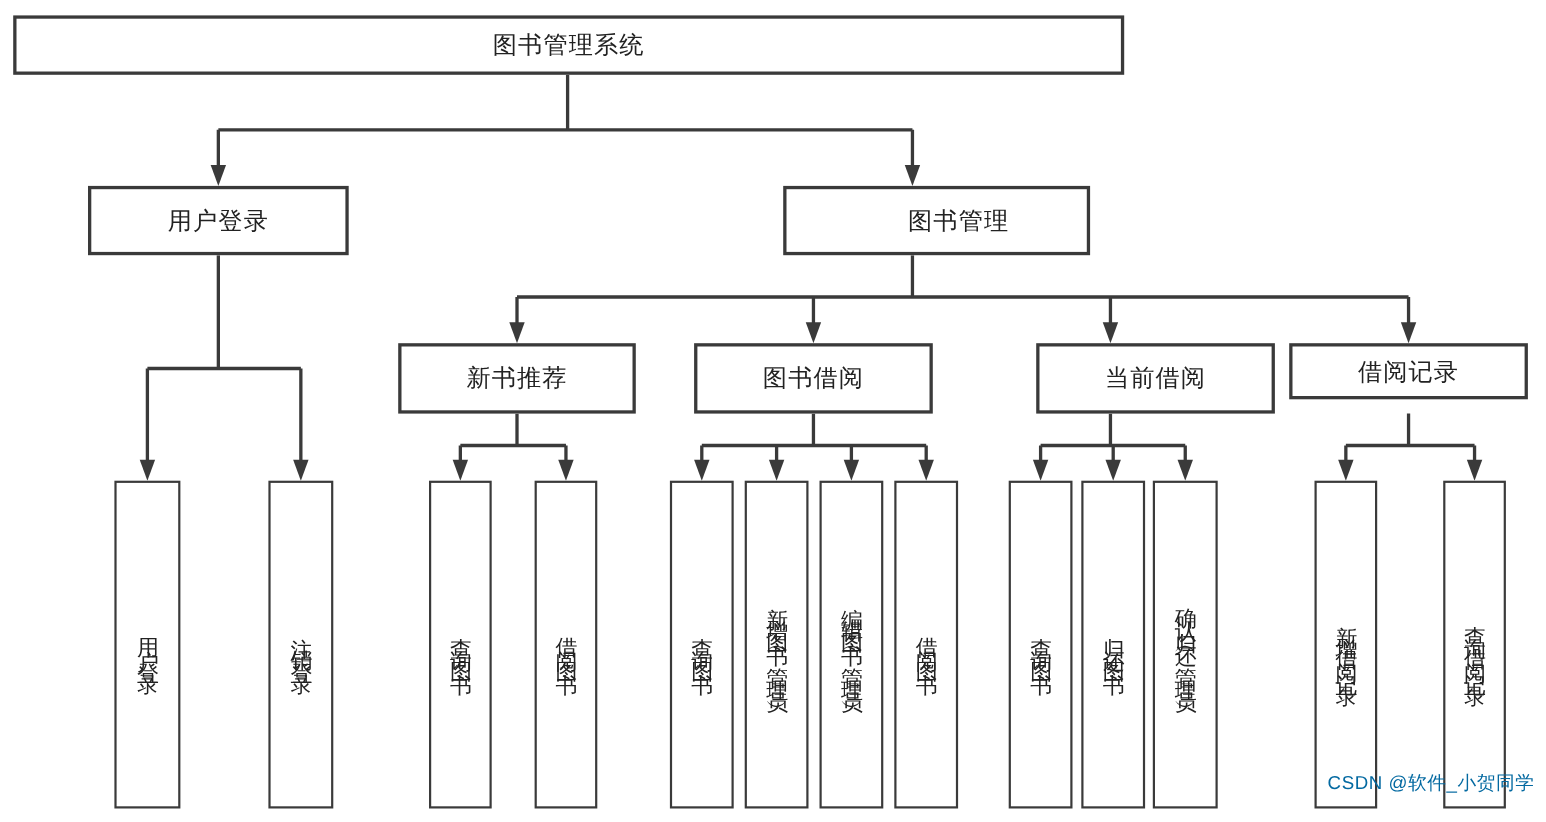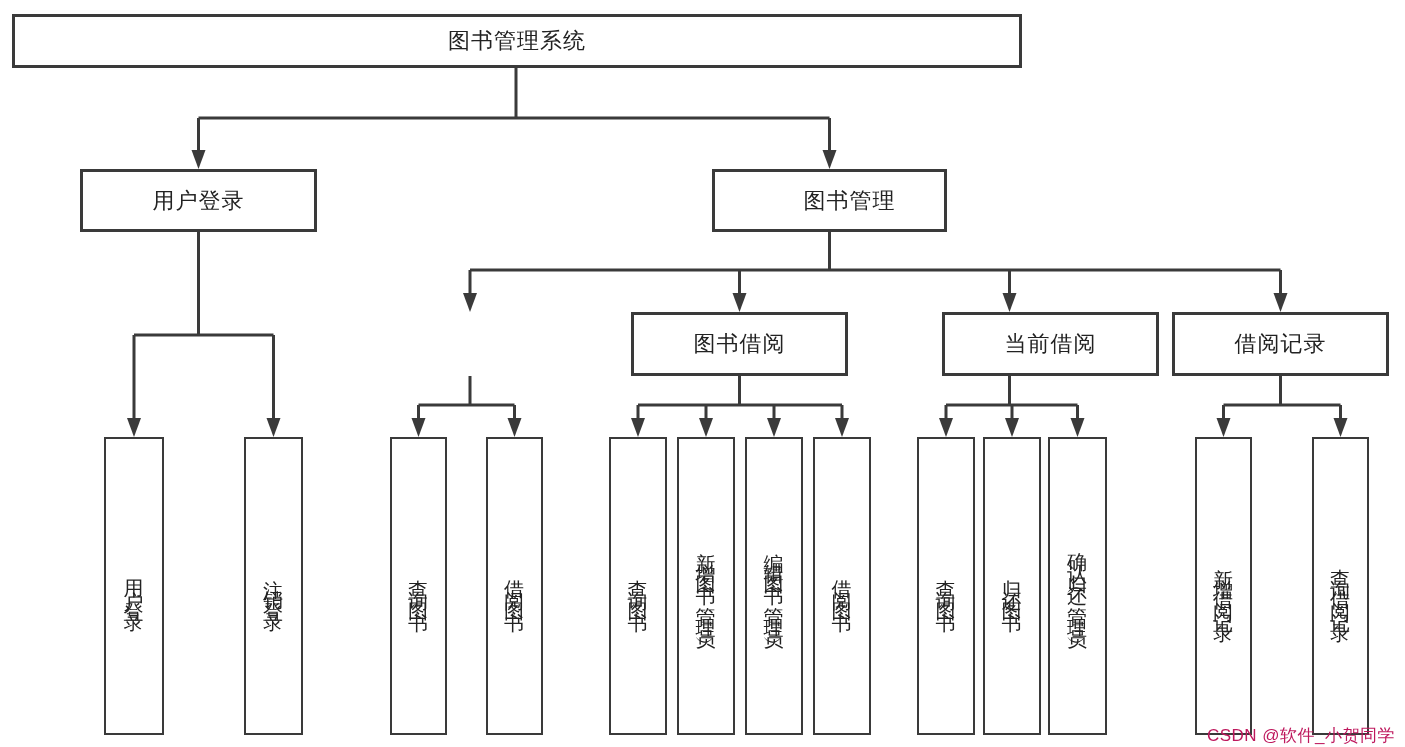--- a/index.html
+++ b/index.html
@@ -13,22 +13,22 @@
     color:#222222;
   }
   .h-node{font-size:22px;letter-spacing:1px;}
   .leaf{border-width:2px;}
   .leaf .label{
     writing-mode:vertical-rl;text-orientation:mixed;
     font-size:20px;letter-spacing:11px;line-height:1;
     color:#222222;
   }
   .watermark{
-    position:absolute;right:10px;bottom:0;z-index:5;
-    font-size:17px;color:#be185d;letter-spacing:0.5px;
+    position:absolute;right:10px;bottom:24px;z-index:5;
+    font-size:17px;color:#0369a1;letter-spacing:0.5px;
   }
 </style>
 </head>
 <body>
 
 <div class="canvas">
 
   <svg class="connectors" width="1405" height="747" aria-hidden="true">
     <path fill="none" stroke="#3a3a3a" stroke-width="3" d="
       M516,68 V118 M198.5,118 H829.5 M198.5,118 V152 M829.5,118 V152
@@ -61,31 +61,34 @@
     </g>
   </svg>
 
   <div class="node h-node" style="left:12px;top:14px;width:1010px;height:54px;">
     <span class="label">图书管理系统</span>
   </div>
 
   <div class="node h-node" style="left:80px;top:169px;width:237px;height:63px;">
     <span class="label">用户登录</span>
   </div>
-  <div class="node h-node" style="left:712px;top:169px;width:235px;height:63px;padding-left:40px;">
+  <div class="node h-node" style="left:712px;top:169px;width:279px;height:63px;padding-left:40px;">
     <span class="label">图书管理</span>
   </div>
 
+  <div class="node h-node" style="left:362px;top:312px;width:216px;height:64px;">
+    <span class="label">新书推荐</span>
+  </div>
   <div class="node h-node" style="left:631px;top:312px;width:217px;height:64px;align-items:center;">
     <span class="label">图书借阅</span>
   </div>
   <div class="node h-node" style="left:901px;top:312px;width:217px;height:64px;margin-left:41px;">
     <span class="label">当前借阅</span>
   </div>
-  <div class="node h-node" style="left:1172px;top:312px;width:217px;height:64px;">
+  <div class="node h-node" style="left:1172px;top:312px;width:217px;height:51px;">
     <span class="label">借阅记录</span>
   </div>
 
   <div class="node leaf" style="left:104px;top:437px;width:60px;height:298px;">
     <span class="label">用户登录</span>
   </div>
   <div class="node leaf" style="left:244px;top:437px;width:59px;height:298px;">
     <span class="label">注销登录</span>
   </div>
 

